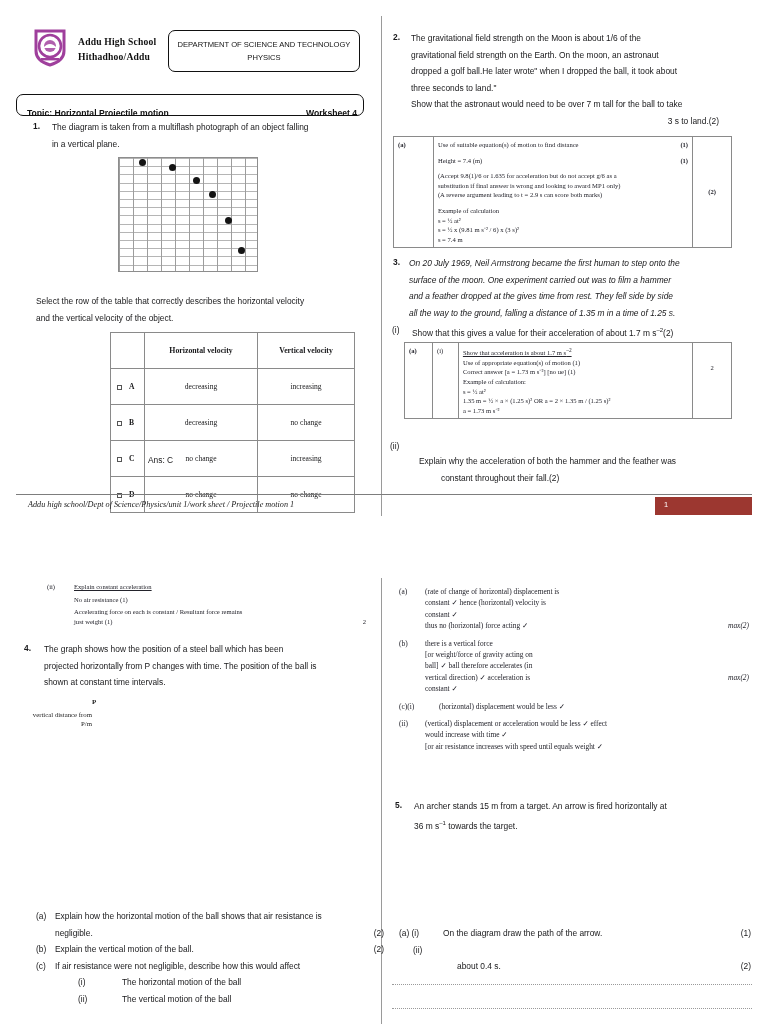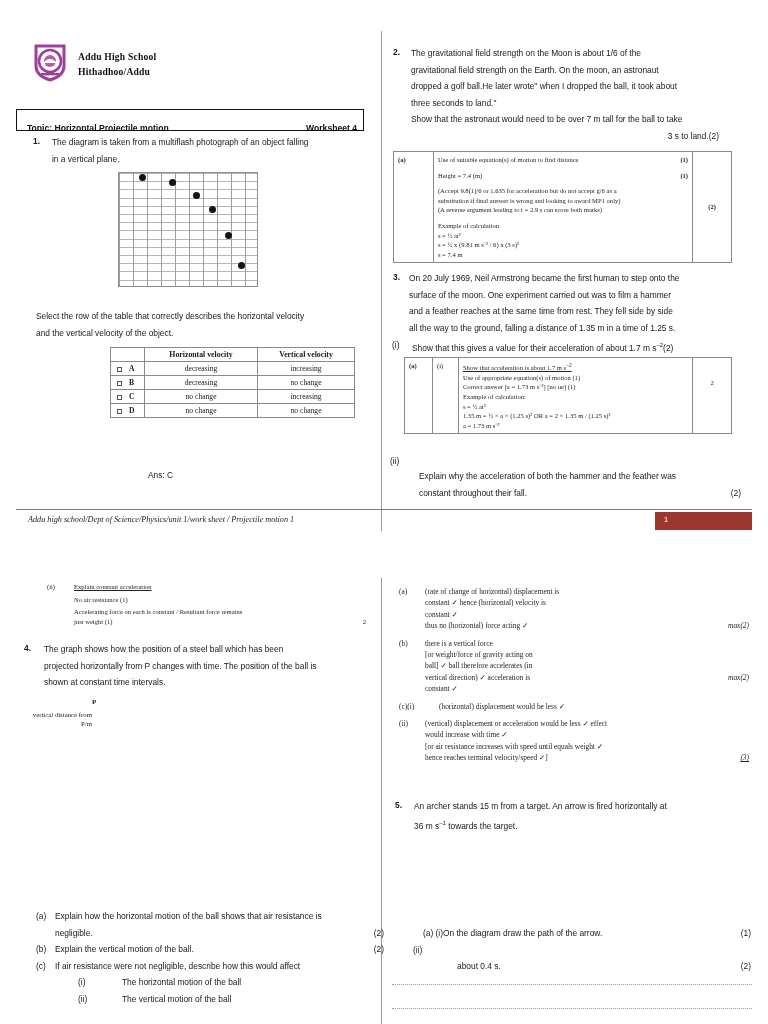--- a/index.html
+++ b/index.html
@@ -22,21 +22,21 @@
     color: #18181a;
   }
   .ms-text {
     font-family: "Liberation Serif", serif;
     font-size: 6.6px;
     line-height: 9.6px;
     color: #23232b;
   }
 
   
-  #sheet1 { position: absolute; left: 0; top: 15px; width: 608px; height: 534px; }
+  #sheet1 { position: absolute; left: 0; top: 0; width: 608px; height: 534px; }
   #sheet2 { position: absolute; left: 0; top: 560px; width: 768px; height: 464px; }
 
   .col-divider {
     position: absolute;
     width: 1px;
     background: #9a9a9a;
   }
 
   
   .logo {
@@ -56,21 +56,21 @@
     border: 1px solid #111; border-radius: 7px;
     display: flex; flex-direction: column;
     align-items: center; justify-content: center;
     font-family: "Liberation Sans", sans-serif;
     font-size: 7.6px; line-height: 13px; color: #111;
     text-align: center;
   }
   .topic-box {
     position: absolute; left: 16px; top: 94px;
     width: 348px; height: 22px;
-    border: 1px solid #111; border-radius: 0;
+    border: 1px solid #111; border-radius: 7px;
     overflow: hidden;
   }
   .topic-inner {
     position: absolute; left: 10px; top: 13px;
     width: 330px;
     display: flex; justify-content: space-between;
     font-family: "Liberation Sans", sans-serif;
     font-weight: bold; font-size: 8.6px; color: #111;
     white-space: nowrap;
   }
@@ -92,21 +92,21 @@
 
   
   .vtable {
     position: absolute; left: 110px; top: 332px;
     width: 245px;
     border-collapse: collapse;
     font-family: "Liberation Serif", serif;
     font-size: 7.6px;
     color: #18181a;
   }
-  .vtable td, .vtable th { border: 1px solid #8a8a8a; padding: 2px 2px; text-align: center; }
+  .vtable td, .vtable th { border: 1px solid #8a8a8a; padding: 13px 2px; text-align: center; }
   .vtable th { font-weight: bold; font-size: 7.8px; }
   .vtable td.cb { width: 34px; text-align: left; padding-left: 6px; font-weight: bold; }
   .cbox { display:inline-block; width:5px; height:5px; border:1px solid #555; margin-right:7px; vertical-align: middle;}
 
   .ansline {
     position: absolute; left: 148px; top: 455px;
     font-family: "Liberation Sans", sans-serif;
     font-size: 8.4px; color: #18181a;
   }
 
@@ -151,20 +151,24 @@
         <path d="M11 21 Q18 13 25 21" fill="#ffffff"></path>
         <rect x="9" y="31" width="18" height="2.4" fill="#9f3f9c"></rect>
       </svg>
     </div>
 
     <div class="school-name">
       <div>Addu High School</div>
       <div>Hithadhoo/Addu</div>
     </div>
 
+    <div class="dept-box">
+      <div>DEPARTMENT OF SCIENCE AND TECHNOLOGY</div>
+      <div>PHYSICS</div>
+    </div>
 
     <div class="topic-box">
       <div class="topic-inner">
         <span>Topic: Horizontal Projectile motion</span>
         <span>Worksheet 4</span>
       </div>
     </div>
 
     <div class="qnum" style="left:33px; top:121px;">1.</div>
     <div class="q-text" style="position:absolute; left:52px; top:119px; width:320px;">
@@ -256,24 +260,24 @@
           <div>s  = 7.4 m</div>
         </td>
         <td style="width:39px; text-align:center; vertical-align:middle;" class="ms-text">
           <b>(2)</b>
         </td>
       </tr>
     </tbody>
       </table>
 
     <div class="qnum" style="left:393px; top:257px;">3.</div>
-    <div class="q-text" style="position:absolute; left:409px; top:255px; width:352px;">
+    <div class="q-text" style="position:absolute; left:409px; top:255px; width:352px;font-style:italic;">
       <div>On 20 July 1969, Neil Armstrong became the first human to step onto the</div>
       <div>surface of the moon. One experiment carried out was to film a hammer</div>
-      <div>and a feather reaches at the same time from rest. They fell side by side</div>
+      <div>and a feather dropped at the gives time from rest. They fell side by side</div>
       <div>all the way to the ground, falling a distance of 1.35 m in a time of 1.25 s.</div>
     </div>
     <div class="q-text" style="position:absolute; left:392px; top:322px;">(i)</div>
     <div class="q-text" style="position:absolute; left:412px; top:322px; width:350px;">
       <span>Show that this gives a value for their acceleration of about 1.7 m s</span><sup style="font-size:6px;">–2</sup><span>(2)</span>
     </div>
 
     <table class="mstable" style="left:404px; top:342px; width:328px;">
       <tbody>
           <tr>
@@ -291,21 +295,21 @@
         <td style="width:39px; text-align:center; vertical-align:top; padding-top:20px;" class="ms-text">
           <span>2</span>
         </td>
       </tr>
     </tbody>
       </table>
 
     <div class="q-text" style="position:absolute; left:390px; top:438px;">(ii)</div>
     <div class="q-text" style="position:absolute; left:419px; top:453px; width:340px;">
       <div>Explain why the acceleration of both the hammer and the feather was</div>
-      <div style="display:flex; justify-content:space-between; width:322px;">
+      <div style="display:flex; justify-content:flex-start; width:322px;margin-left:22px;">
         <span>constant throughout their fall.</span>
         <span>(2)</span>
       </div>
     </div>
 
     <div class="foot-rule"></div>
     <div class="foot-text">Addu high school/Dept of Science/Physics/unit 1/work sheet /  Projectile motion 1</div>
     <div class="page-badge">1</div>
   </div>
 
@@ -396,39 +400,35 @@
         <span style="width:40px;">(c)(i)</span>
         <span>(horizontal) displacement would be less ✓</span>
       </div>
       <div style="height:6px;"></div>
       <div style="display:flex;">
         <span style="width:26px;">(ii)</span>
         <span style="flex:1;">
           <span style="display:block;">(vertical) displacement or acceleration would be less ✓ effect</span>
           <span style="display:block;">would increase with time ✓</span>
           <span style="display:block;">[or air resistance increases with speed until equals weight ✓</span>
-          <span style="display:flex; justify-content:space-between;">
-            <span>hence reaches terminal velocity/speed ✓]</span>
-            <span style="text-decoration:underline; font-style:italic;">(3)</span>
-          </span>
         </span>
       </div>
     </div>
 
     <div class="qnum" style="left:395px; top:240px;">5.</div>
     <div class="q-text" style="position:absolute; left:414px; top:238px; width:348px;">
       <div>An archer stands 15 m from a target.  An arrow is fired horizontally at</div>
       <div>
         <span>36 m s</span><sup style="font-size:6px;">–1</sup><span> towards  the target.</span>
       </div>
     </div>
 
     <div class="q-text" style="position:absolute; left:399px; top:924px; width:352px;"></div>
     <div class="q-text" style="position:absolute; left:399px; top:365px; width:352px;">
-      <div style="display:flex;text-align:right;">
+      <div style="display:flex;">
         <span style="width:44px;">(a)  (i)</span>
         <span style="flex:1; display:flex; justify-content:space-between;">
           <span>On the diagram draw the path of the arrow.</span>
           <span>(1)</span>
         </span>
       </div>
       <div style="display:flex; padding-left:14px;">
         <span style="width:30px;">(ii)</span>
       </div>
       <div style="display:flex; justify-content:space-between; padding-left:58px;">

